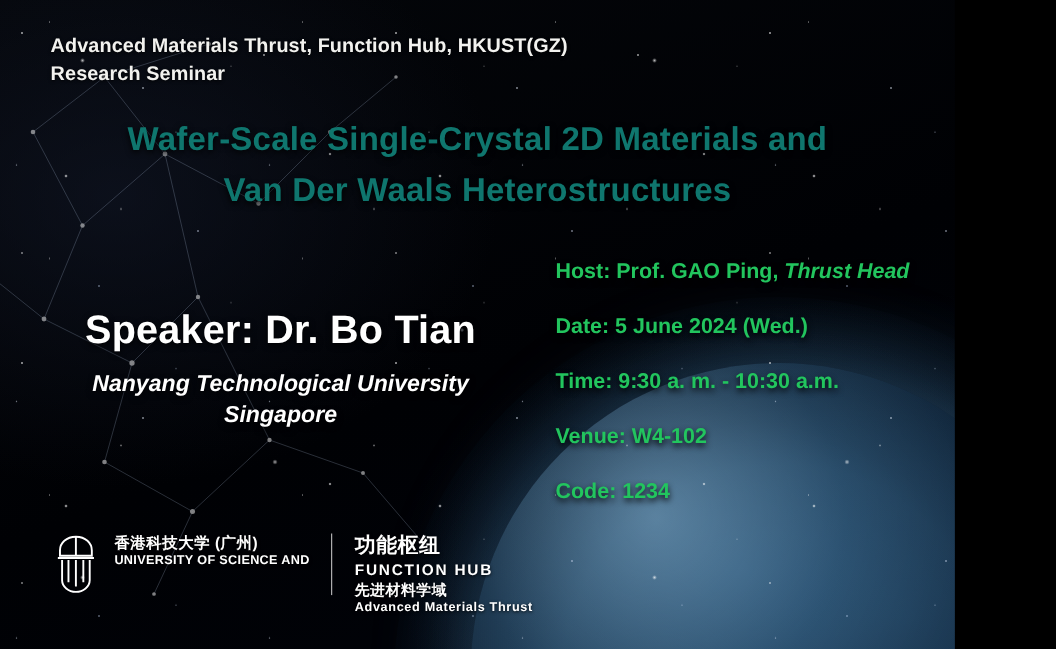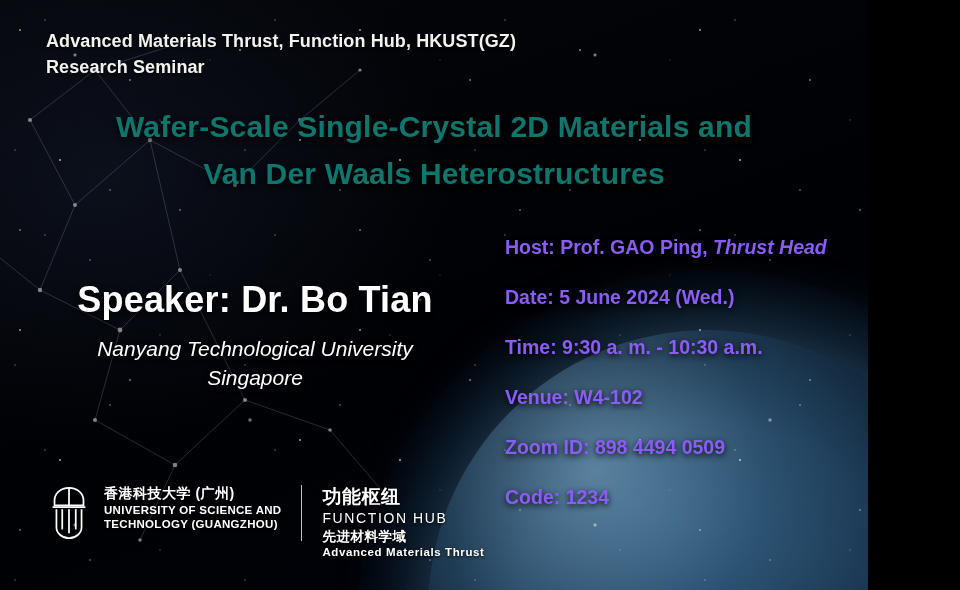--- a/index.html
+++ b/index.html
@@ -137,30 +137,30 @@
   }
   .speaker-name {
     font-size: 36px;
     font-weight: 700;
     letter-spacing: 0.2px;
     line-height: 1.2;
   }
   .speaker-affil {
     margin-top: 14px;
     font-size: 21px;
-    font-weight: 400;
+    font-weight: 700;
     font-style: italic;
     line-height: 1.35;
   }
 
   .details {
     position: absolute;
     left: 505px;
     top: 236px;
-    color: #8b5cf6;
+    color: #22c55e;
     font-size: 19.5px;
     font-weight: 700;
     text-shadow: 0 2px 6px rgba(0,0,0,0.95);
   }
   .detail-row {
     margin-bottom: 27px;
     white-space: nowrap;
   }
   .detail-row:last-child { margin-bottom: 0; }
   .detail-row .em-italic {
@@ -206,21 +206,21 @@
     line-height: 1.3;
     text-shadow: 0 1px 3px rgba(0,0,0,0.9);
   }
   .hub-cn {
     font-size: 19px;
     font-weight: 700;
     letter-spacing: 0.5px;
   }
   .hub-en {
     font-size: 14px;
-    font-weight: 400;
+    font-weight: 700;
     letter-spacing: 1.6px;
   }
   .hub-cn2 {
     font-size: 13.5px;
     font-weight: 700;
     letter-spacing: 0.5px;
   }
   .hub-en2 {
     font-size: 11.5px;
     font-weight: 700;
@@ -292,40 +292,38 @@
         <div>Nanyang Technological University</div>
         <div>Singapore</div>
       </div>
     </div>
 
     <div class="details">
       <div class="detail-row"><span>Host: Prof. GAO Ping, </span><span class="em-italic">Thrust Head</span></div>
       <div class="detail-row">Date: 5 June 2024 (Wed.)</div>
       <div class="detail-row">Time: 9:30 a. m. - 10:30 a.m.</div>
       <div class="detail-row">Venue: W4-102</div>
-      <div class="detail-row">Zoom ID: 898 4494 0509</div>
       <div class="detail-row">Code: 1234</div>
     </div>
 
     <div class="logo-row">
       <svg class="hkust-mark" viewBox="0 0 46 58">
         <g fill="none" stroke="#ffffff" stroke-width="1.8">
           <path d="M23 3 C14 3 8 9 8 16 L8 21 L38 21 L38 16 C38 9 32 3 23 3 Z"></path>
           <line x1="23" y1="3" x2="23" y2="21"></line>
           <path d="M10 25 L10 44 C10 50 16 55 23 55 C30 55 36 50 36 44 L36 25"></path>
           <line x1="16" y1="25" x2="16" y2="46"></line>
           <line x1="23" y1="25" x2="23" y2="50"></line>
           <line x1="30" y1="25" x2="30" y2="46"></line>
           <line x1="6" y1="23" x2="40" y2="23"></line>
         </g>
       </svg>
       <div class="hkust-text">
         <div class="hkust-cn">香港科技大学 (广州)</div>
         <div class="hkust-en">UNIVERSITY OF SCIENCE AND</div>
-        <div class="hkust-en">TECHNOLOGY (GUANGZHOU)</div>
       </div>
       <div class="divider"></div>
       <div class="hub-text">
         <div class="hub-cn">功能枢纽</div>
         <div class="hub-en">FUNCTION HUB</div>
         <div class="hub-cn2">先进材料学域</div>
         <div class="hub-en2">Advanced Materials Thrust</div>
       </div>
     </div>
 

